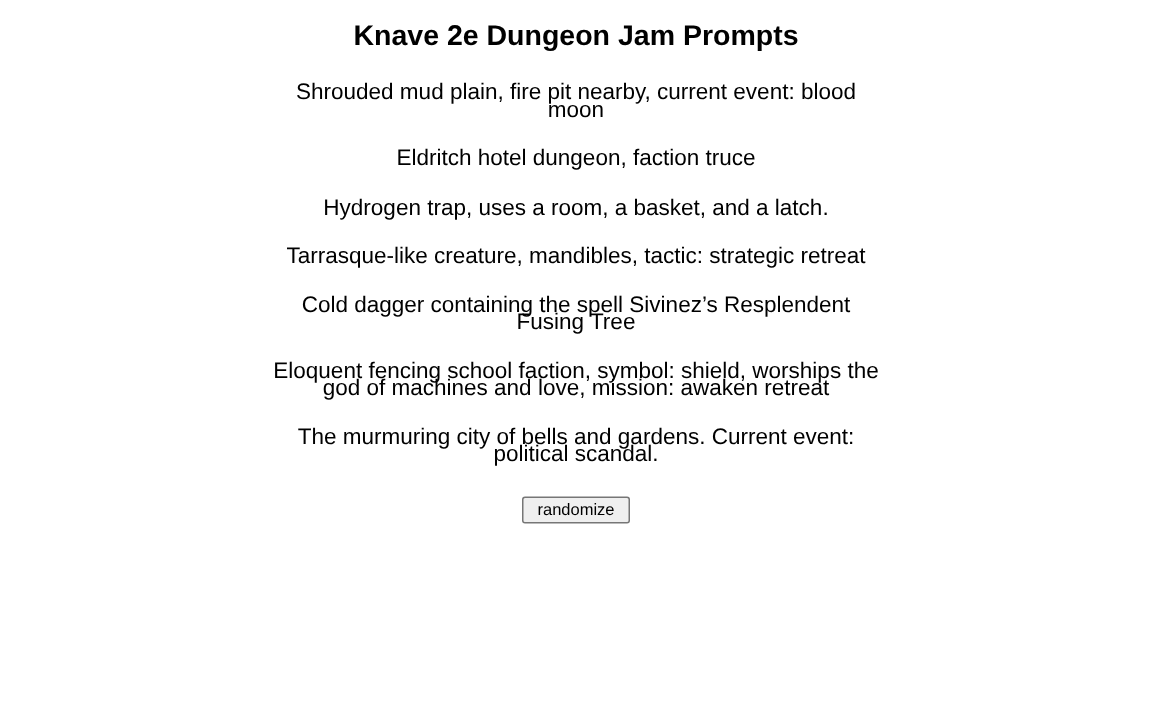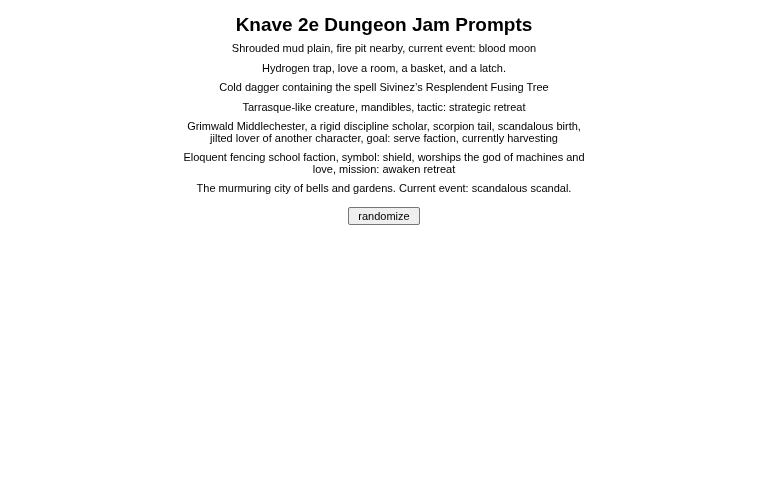--- a/index.html
+++ b/index.html
@@ -18,23 +18,23 @@
     box-sizing: border-box;
   }
   h1.title {
     font-size: 19px;
     line-height: 21px;
     font-weight: bold;
     margin: 0;
     color: #000000;
   }
   p.prompt {
-    font-size: 11px;
+    font-size: 15px;
     line-height: 11.5px;
-    margin: 8px auto;
+    margin: 21px auto;
     max-width: 412px;
     color: #000000;
   }
   .btn-row {
     margin-top: 11px;
   }
   button.randomize {
     font-family: "Liberation Sans", "DejaVu Sans", sans-serif;
     font-size: 11px;
     color: #000000;
@@ -47,24 +47,24 @@
   }
 </style>
 </head>
 <body>
 
 <div class="page">
 
   <h1 class="title">Knave 2e Dungeon Jam Prompts</h1>
 
   <p class="prompt">Shrouded mud plain, fire pit nearby, current event: blood moon</p>
-  <p class="prompt">Hydrogen trap, love a room, a basket, and a latch.</p>
+  <p class="prompt">Eldritch hotel dungeon, faction truce</p>
+  <p class="prompt">Hydrogen trap, uses a room, a basket, and a latch.</p>
+  <p class="prompt">Tarrasque-like creature, mandibles, tactic: strategic retreat</p>
   <p class="prompt">Cold dagger containing the spell Sivinez’s Resplendent Fusing Tree</p>
-  <p class="prompt">Tarrasque-like creature, mandibles, tactic: strategic retreat</p>
-  <p class="prompt">Grimwald Middlechester, a rigid discipline scholar, scorpion tail, scandalous birth, jilted lover of another character, goal: serve faction, currently harvesting</p>
   <p class="prompt">Eloquent fencing school faction, symbol: shield, worships the god of machines and love, mission: awaken retreat</p>
-  <p class="prompt">The murmuring city of bells and gardens. Current event: scandalous scandal.</p>
+  <p class="prompt">The murmuring city of bells and gardens. Current event: political scandal.</p>
 
   <div class="btn-row">
     <button class="randomize" type="button">randomize</button>
   </div>
 
 </div>
 
 </body></html>

